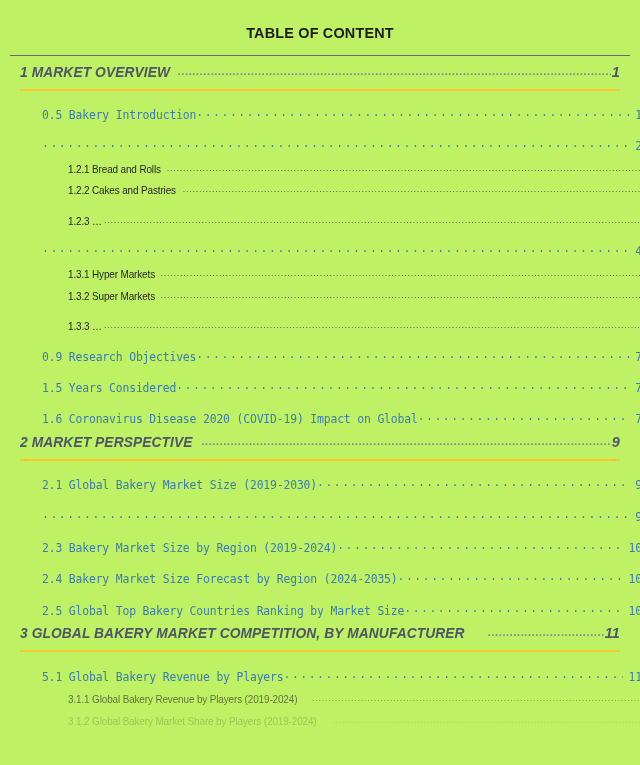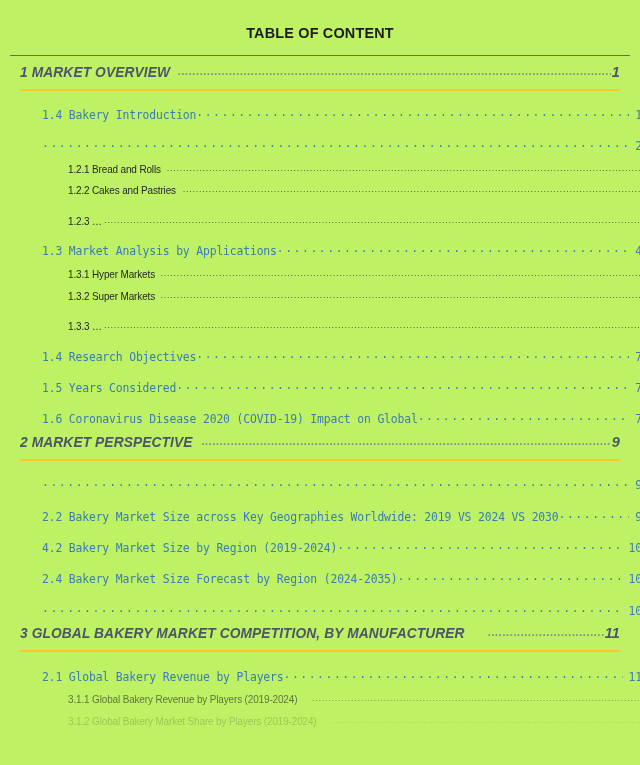--- a/index.html
+++ b/index.html
@@ -164,59 +164,58 @@
   <div class="toc-body" id="toc-body">
       <div class="lvl1-wrap">
         <div class="row lvl1">
           <span class="rtext">1 MARKET OVERVIEW</span>
           <span class="leader"></span>
           <span class="pg">1</span>
         </div>
         <div class="lvl1-rule"></div>
       </div>
       <div class="row lvl2">
-        <span class="rtext">1.4 Bakery Introduction</span>
+        <span class="rtext">0.5 Bakery Introduction</span>
         <span class="leader"></span>
         <span class="pg">1</span>
       </div>
       <div class="row lvl2">
         <span class="leader"></span>
         <span class="pg">2</span>
       </div>
       <div class="row lvl3">
         <span class="rtext">1.2.1 Bread and Rolls</span>
         <span class="leader"></span>
       </div>
       <div class="row lvl3">
         <span class="rtext">1.2.2 Cakes and Pastries</span>
         <span class="leader"></span>
       </div>
       <div class="row lvl3 gap">
         <span class="rtext">1.2.3  …</span>
         <span class="leader"></span>
       </div>
       <div class="row lvl2">
-        <span class="rtext">1.3 Market Analysis by Applications</span>
         <span class="leader"></span>
         <span class="pg">4</span>
       </div>
       <div class="row lvl3">
         <span class="rtext">1.3.1 Hyper Markets</span>
         <span class="leader"></span>
       </div>
       <div class="row lvl3">
         <span class="rtext">1.3.2 Super Markets</span>
         <span class="leader"></span>
       </div>
       <div class="row lvl3 gap">
         <span class="rtext">1.3.3  …</span>
         <span class="leader"></span>
       </div>
       <div class="row lvl2">
-        <span class="rtext">1.4 Research Objectives</span>
+        <span class="rtext">0.9 Research Objectives</span>
         <span class="leader"></span>
         <span class="pg">7</span>
       </div>
       <div class="row lvl2">
         <span class="rtext">1.5 Years Considered</span>
         <span class="leader"></span>
         <span class="pg">7</span>
       </div>
       <div class="row lvl2">
         <span class="rtext">1.6 Coronavirus Disease 2020 (COVID-19) Impact on Global </span>
@@ -225,52 +224,53 @@
       </div>
       <div class="lvl1-wrap">
         <div class="row lvl1">
           <span class="rtext">2 MARKET PERSPECTIVE</span>
           <span class="leader"></span>
           <span class="pg">9</span>
         </div>
         <div class="lvl1-rule"></div>
       </div>
       <div class="row lvl2">
+        <span class="rtext">2.1 Global Bakery Market Size (2019-2030)</span>
         <span class="leader"></span>
         <span class="pg">9</span>
       </div>
       <div class="row lvl2">
-        <span class="rtext">2.2 Bakery Market Size across Key Geographies Worldwide: 2019 VS 2024 VS 2030</span>
         <span class="leader"></span>
         <span class="pg">9</span>
       </div>
       <div class="row lvl2">
-        <span class="rtext">4.2 Bakery Market Size by Region (2019-2024) </span>
+        <span class="rtext">2.3 Bakery Market Size by Region (2019-2024) </span>
         <span class="leader"></span>
         <span class="pg">10</span>
       </div>
       <div class="row lvl2">
         <span class="rtext">2.4 Bakery Market  Size  Forecast  by  Region (2024-2035) </span>
         <span class="leader"></span>
         <span class="pg">10</span>
       </div>
       <div class="row lvl2">
+        <span class="rtext">2.5 Global Top Bakery Countries Ranking by Market Size </span>
         <span class="leader"></span>
         <span class="pg">10</span>
       </div>
       <div class="lvl1-wrap">
         <div class="row lvl1">
           <span class="rtext">3 GLOBAL BAKERY MARKET COMPETITION, BY MANUFACTURER</span>
           <span class="leader"></span>
           <span class="pg">11</span>
         </div>
         <div class="lvl1-rule"></div>
       </div>
       <div class="row lvl2">
-        <span class="rtext">2.1 Global Bakery Revenue by Players</span>
+        <span class="rtext">5.1 Global Bakery Revenue by Players</span>
         <span class="leader"></span>
         <span class="pg">11</span>
       </div>
       <div class="row lvl3 fade-1">
         <span class="rtext">3.1.1 Global Bakery Revenue by Players (2019-2024)</span>
         <span class="leader"></span>
       </div>
       <div class="row lvl3 fade-2">
         <span class="rtext">3.1.2 Global Bakery Market Share by Players (2019-2024)</span>
         <span class="leader"></span>

